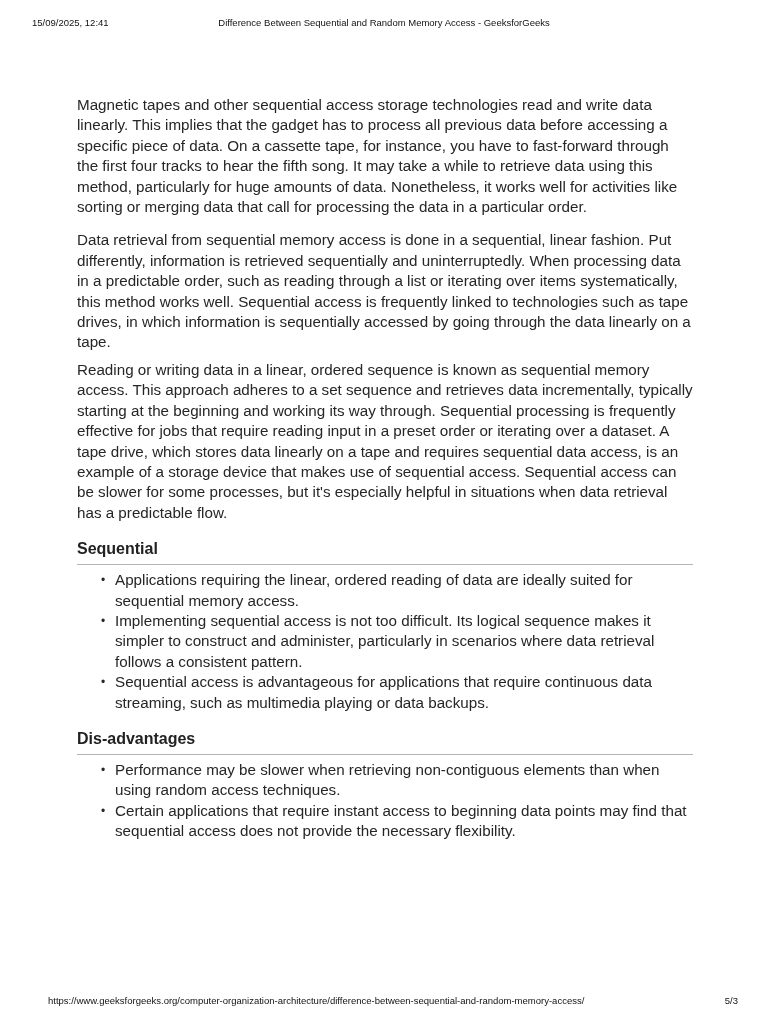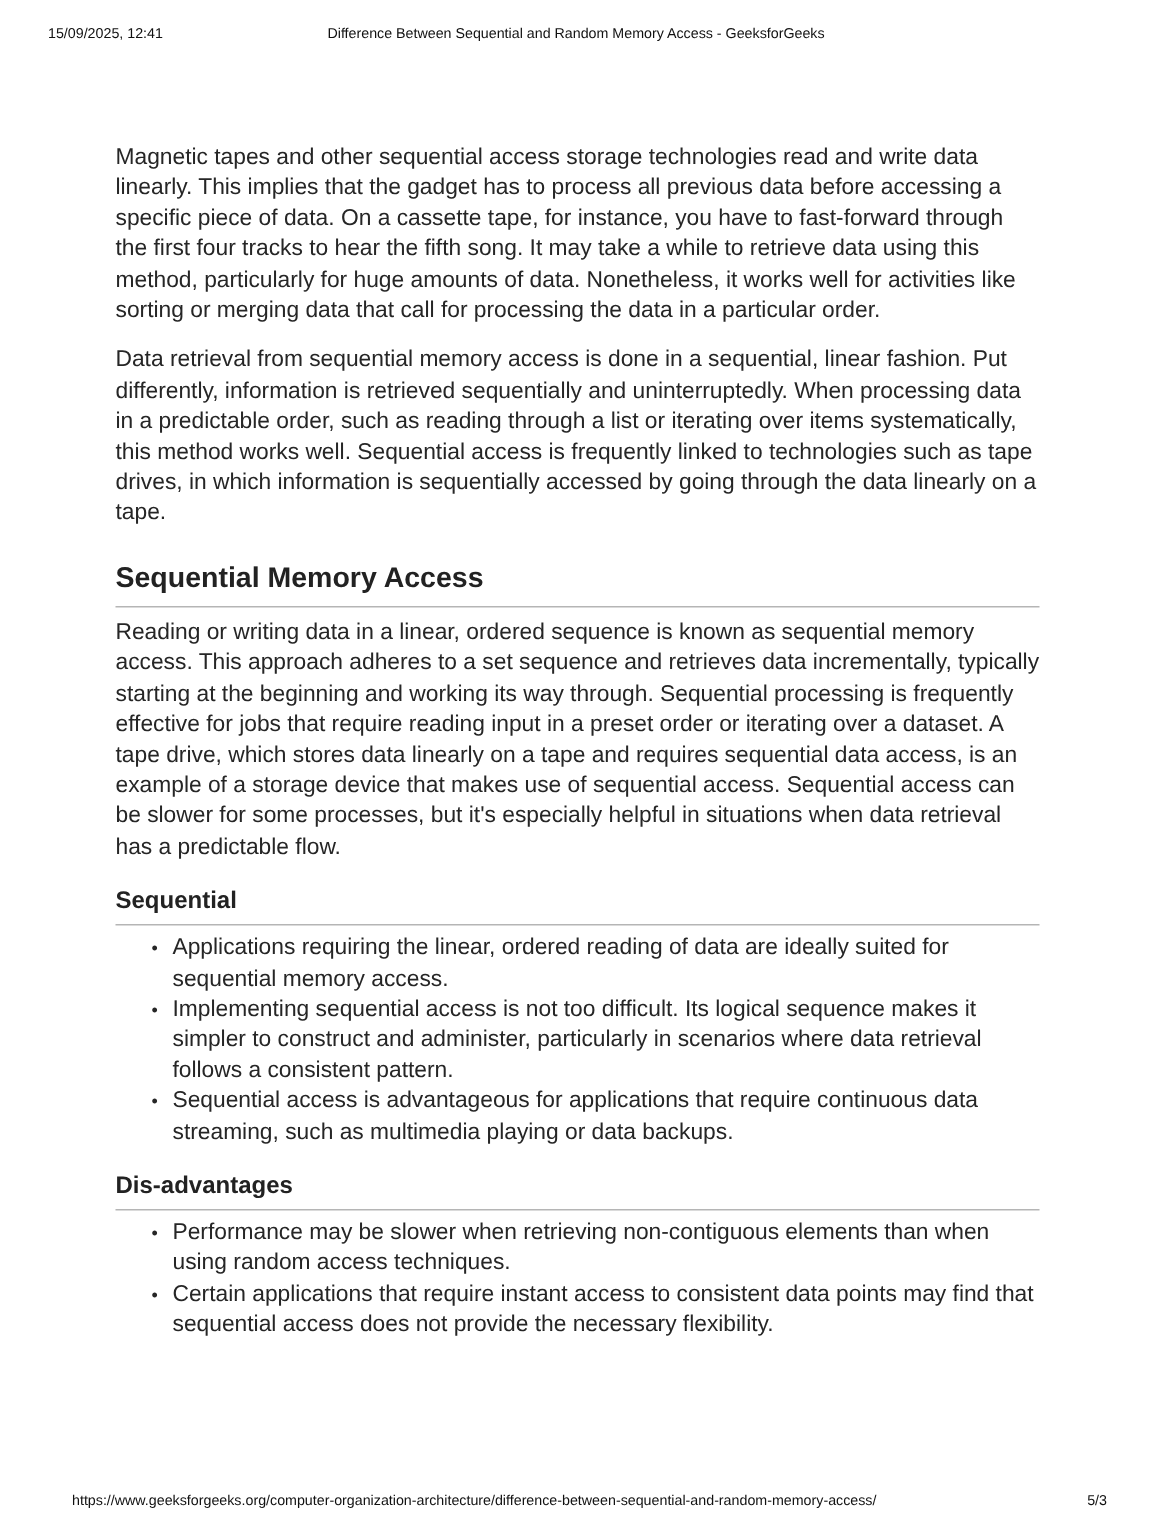--- a/index.html
+++ b/index.html
@@ -50,21 +50,20 @@
 
 <div class="print-header">
   <span class="date">15/09/2025, 12:41</span>
   <span class="title">Difference Between Sequential and Random Memory Access - GeeksforGeeks</span>
 </div>
 
 <div class="content">
   <p class="body">Magnetic tapes and other sequential access storage technologies read and write data linearly. This implies that the gadget has to process all previous data before accessing a specific piece of data. On a cassette tape, for instance, you have to fast-forward through the first four tracks to hear the fifth song. It may take a while to retrieve data using this method, particularly for huge amounts of data. Nonetheless, it works well for activities like sorting or merging data that call for processing the data in a particular order.</p>
   <p class="body">Data retrieval from sequential memory access is done in a sequential, linear fashion. Put differently, information is retrieved sequentially and uninterruptedly. When processing data in a predictable order, such as reading through a list or iterating over items systematically, this method works well. Sequential access is frequently linked to technologies such as tape drives, in which information is sequentially accessed by going through the data linearly on a tape.</p>
 
-  <h2 class="sec">Sequential Memory Access</h2>
   <p class="body after-h2">Reading or writing data in a linear, ordered sequence is known as sequential memory access. This approach adheres to a set sequence and retrieves data incrementally, typically starting at the beginning and working its way through. Sequential processing is frequently effective for jobs that require reading input in a preset order or iterating over a dataset. A tape drive, which stores data linearly on a tape and requires sequential data access, is an example of a storage device that makes use of sequential access. Sequential access can be slower for some processes, but it's especially helpful in situations when data retrieval has a predictable flow.</p>
 
   <h3 class="sub">Sequential</h3>
   <ul class="list">
     <li>
       <span class="bullet">•</span>
       <span>Applications requiring the linear, ordered reading of data are ideally suited for sequential memory access.</span>
     </li>
     <li>
       <span class="bullet">•</span>
@@ -77,21 +76,21 @@
   </ul>
 
   <h3 class="sub">Dis-advantages</h3>
   <ul class="list">
     <li>
       <span class="bullet">•</span>
       <span>Performance may be slower when retrieving non-contiguous elements than when using random access techniques.</span>
     </li>
     <li>
       <span class="bullet">•</span>
-      <span>Certain applications that require instant access to consistent data points may find that sequential access does not provide the necessary flexibility.</span>
+      <span>Certain applications that require instant access to beginning data points may find that sequential access does not provide the necessary flexibility.</span>
     </li>
   </ul>
 </div>
 
 <div class="print-footer">
   <span class="url">https://www.geeksforgeeks.org/computer-organization-architecture/difference-between-sequential-and-random-memory-access/</span>
   <span class="page">5/3</span>
 </div>
 
 </body></html>

